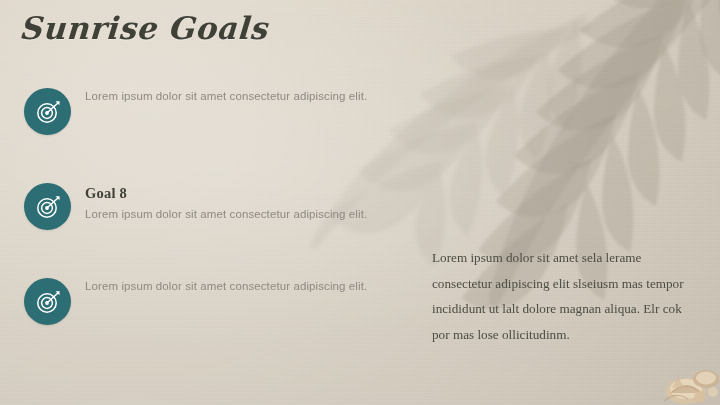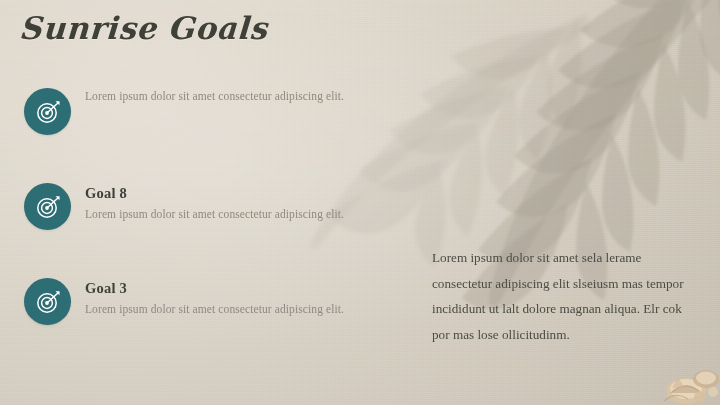--- a/index.html
+++ b/index.html
@@ -116,21 +116,21 @@
   }
   .goal-title {
     font-family: "Liberation Serif", serif;
     font-size: 14.5px;
     font-weight: 700;
     color: #3f4038;
     margin: 0 0 6px 0;
     letter-spacing: .2px;
   }
   .goal-desc {
-    font-family: Liberation Serif, serif;
+    font-family: Liberation Sans, sans-serif;
     font-size: 11.5px;
     color: #8d8a82;
     margin: 0;
     letter-spacing: .1px;
     text-align: center;
   }
 
   
   .side-paragraph {
     position: absolute;
@@ -247,21 +247,20 @@
       <div class="goal-icon">
         <svg width="26" height="26" viewBox="0 0 26 26">
           <circle cx="12" cy="14" r="9.2" fill="none" stroke="#ffffff" stroke-width="1.5"></circle>
           <circle cx="12" cy="14" r="5.4" fill="none" stroke="#ffffff" stroke-width="1.5"></circle>
           <circle cx="12" cy="14" r="1.9" fill="#ffffff"></circle>
           <line x1="12" y1="14" x2="24" y2="3" stroke="#ffffff" stroke-width="1.5"></line>
           <path d="M20.5 2.2 l4 0 l0 4 z" fill="#ffffff"></path>
         </svg>
       </div>
       <div class="goal-text">
-        <p class="goal-title">Goal 3</p>
         <p class="goal-desc">Lorem ipsum dolor sit amet consectetur adipiscing elit.</p>
       </div>
     </div>
 
   </div>
 
   <div class="side-paragraph">Lorem ipsum dolor sit amet sela lerame consectetur adipiscing elit slseiusm mas tempor incididunt ut lalt dolore magnan aliqua. Elr cok por mas lose ollicitudinm.</div>
 
 </div>
 

